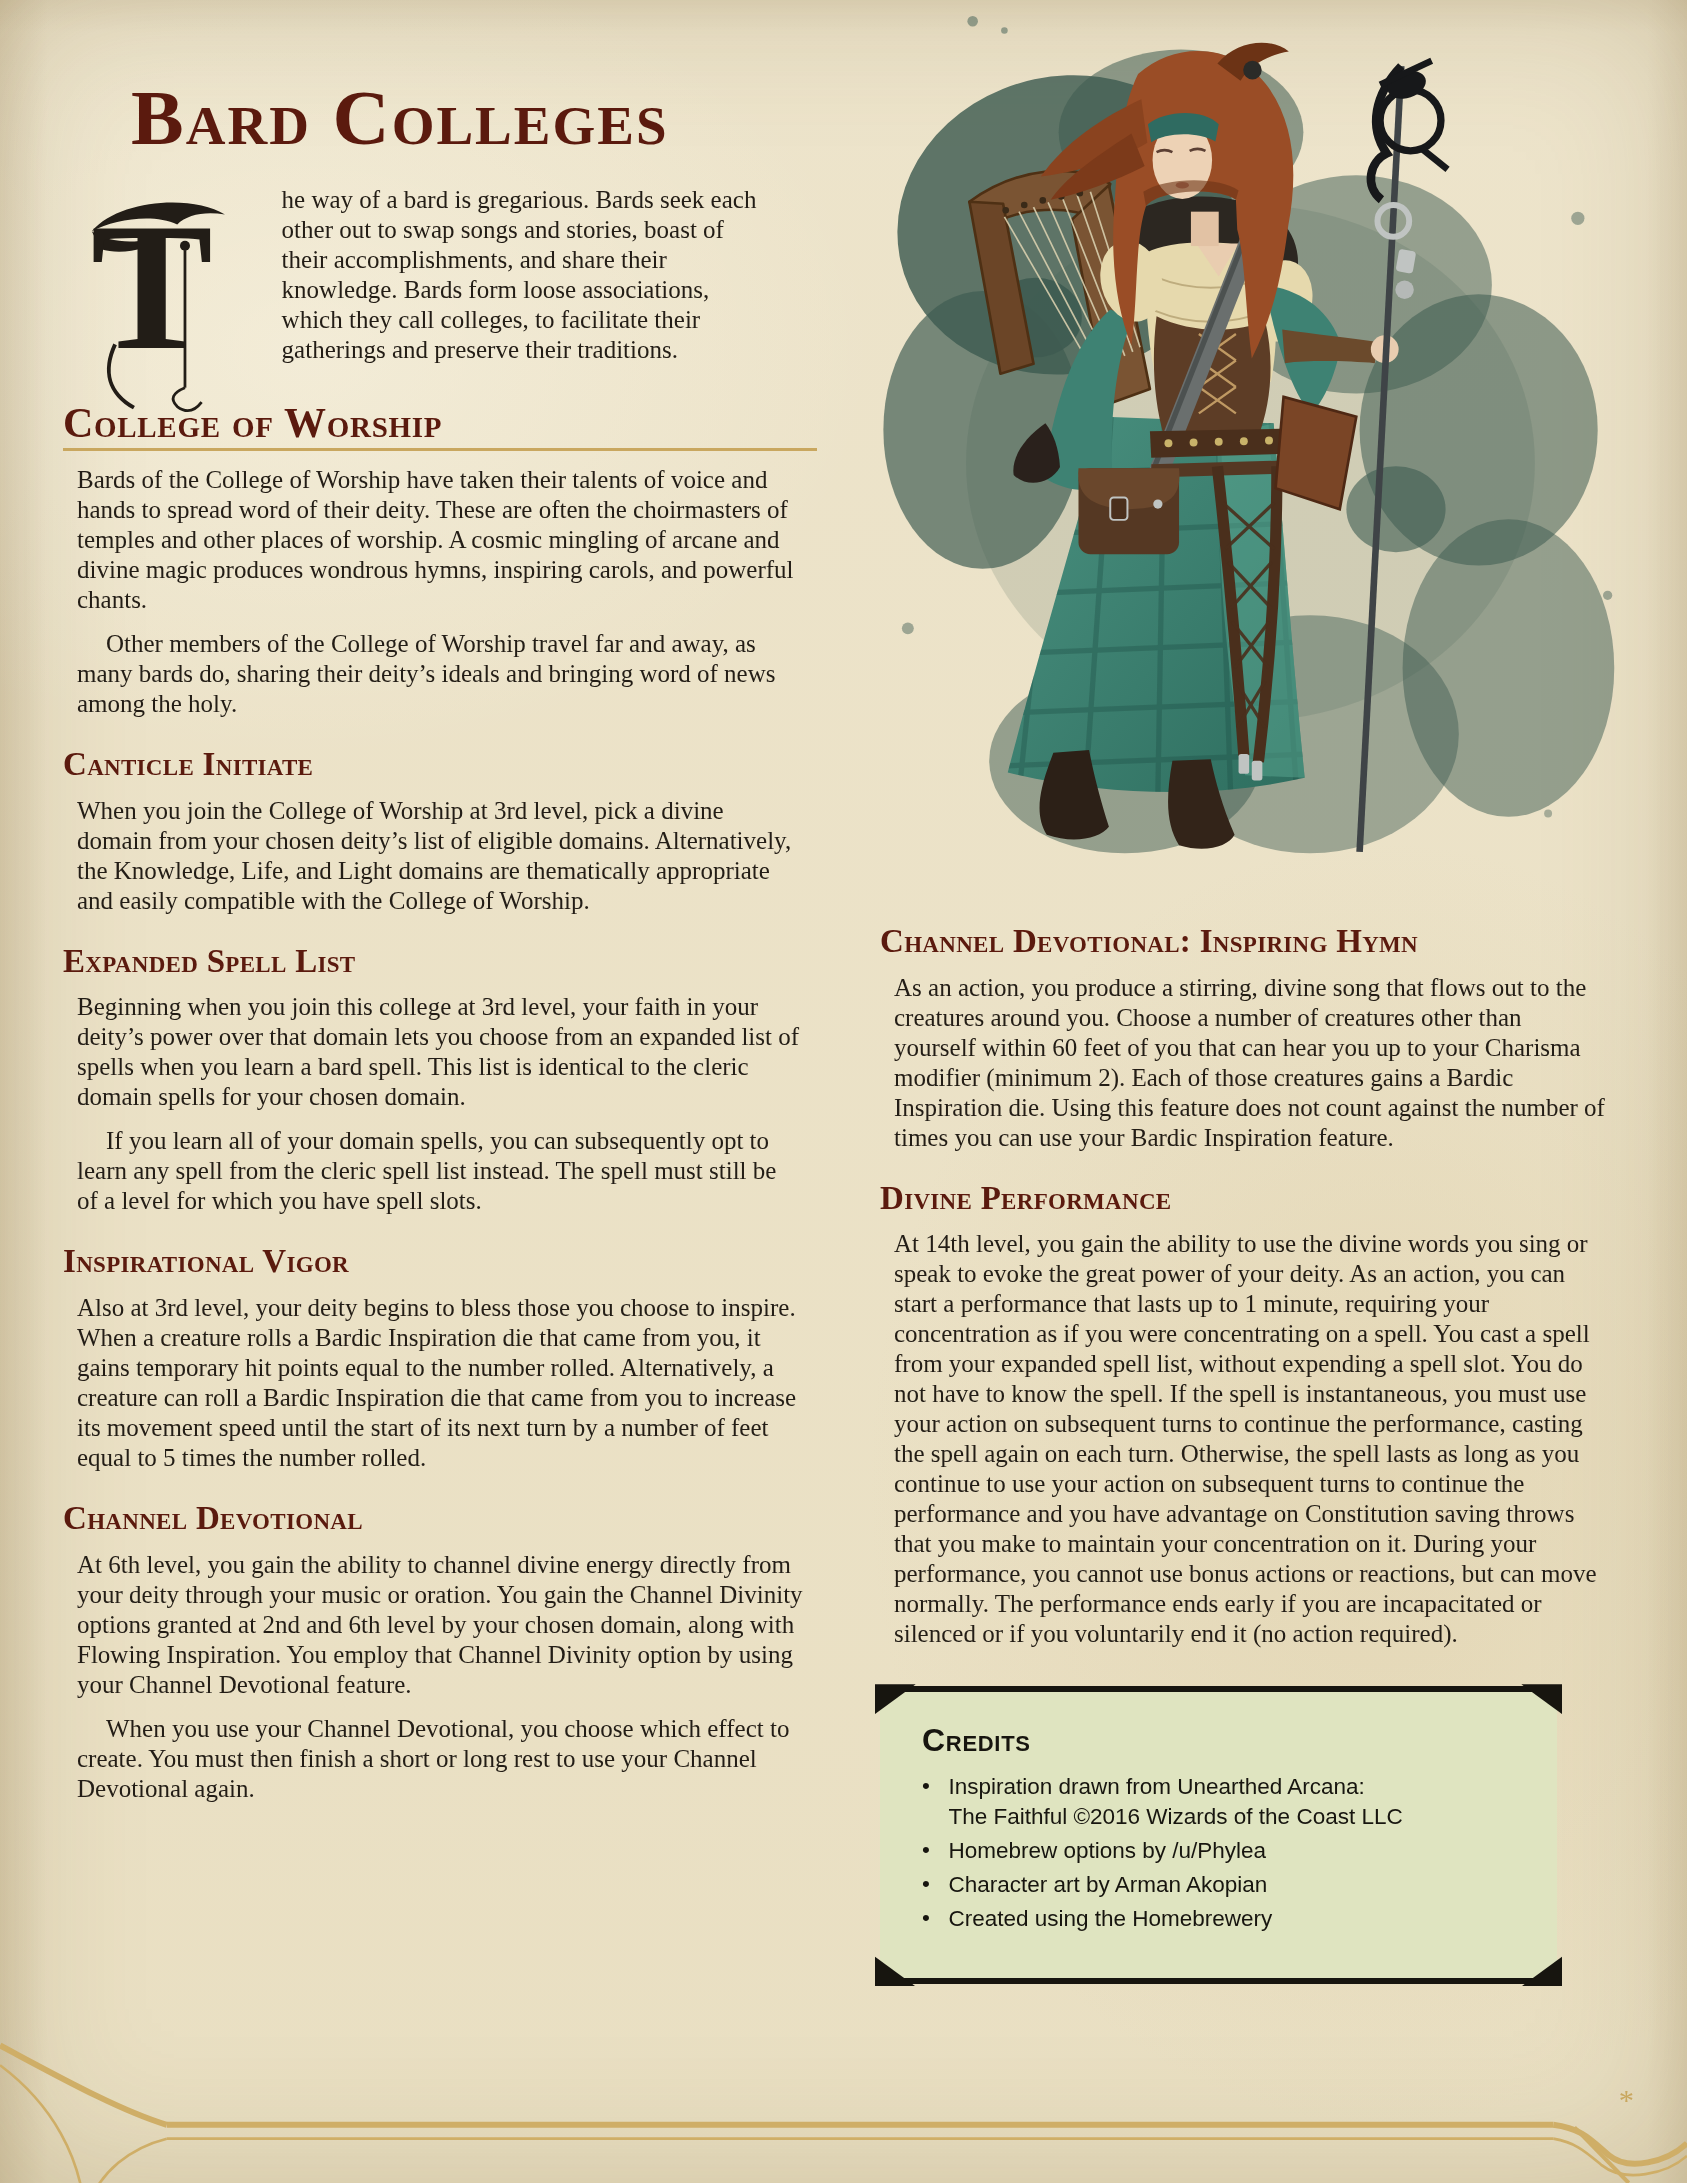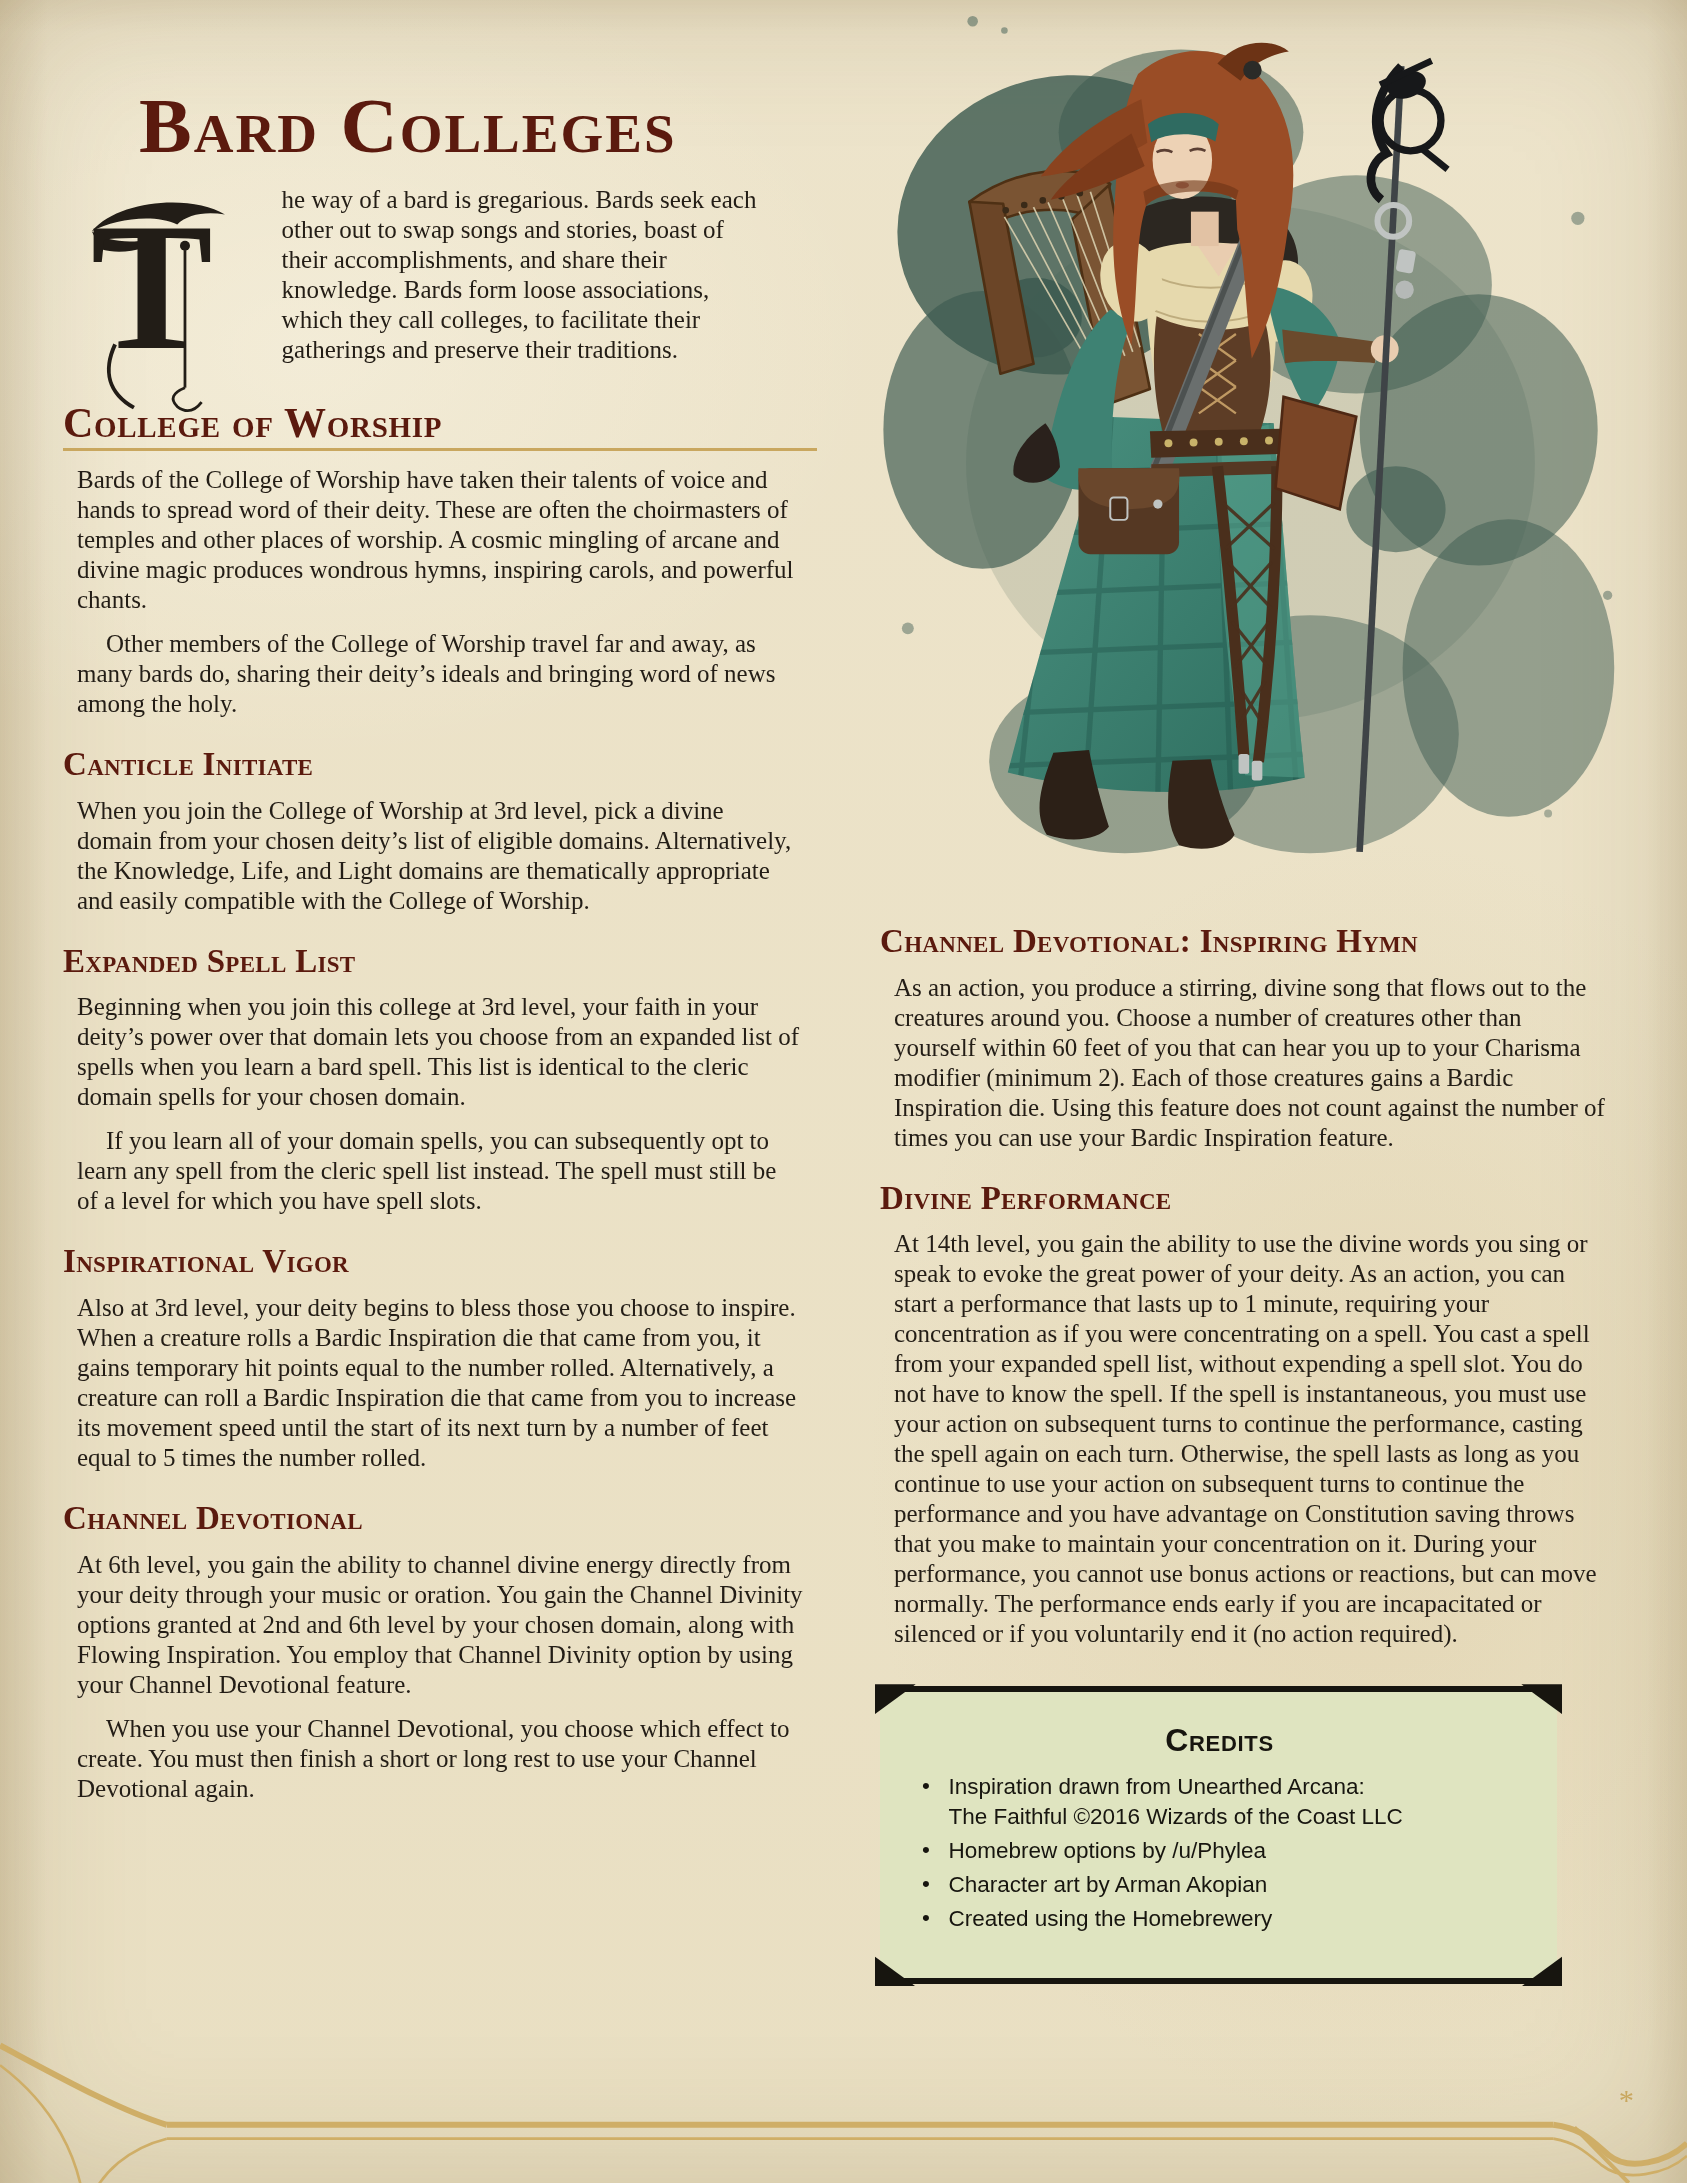--- a/index.html
+++ b/index.html
@@ -9,37 +9,37 @@
     background:
       radial-gradient(926px 662px at 18% 16%, rgba(255,252,240,.35), rgba(255,252,240,0) 62%),
       radial-gradient(794px 992px at 82% 68%, rgba(210,190,142,.28), rgba(210,190,142,0) 65%),
       linear-gradient(90deg, rgba(130,100,52,.14), rgba(130,100,52,0) 48px),
       linear-gradient(270deg, rgba(130,100,52,.10), rgba(130,100,52,0) 40px),
       linear-gradient(180deg, rgba(130,100,52,.08), rgba(130,100,52,0) 33px),
       linear-gradient(#EDE4CB,#E9DFC2);
     box-shadow:inset 0 0 146px rgba(110,85,35,.22);
   }
   
-  h1,h2,h3{font-variant:small-caps;color:#5B1A0E;font-weight:700;margin:8px;}
+  h1,h2,h3{font-variant:small-caps;color:#5B1A0E;font-weight:700;margin:0;}
   h1#page-title{position:absolute;left:131px;top:78px;font-size:79px;letter-spacing:2px;line-height:1;}
   h2{font-size:42px;letter-spacing:0.7px;border-bottom:3.3px solid #C9A75F;padding-bottom:3px;margin:0 0 10.6px 0;line-height:1.05;}
   h3{font-size:33px;letter-spacing:0.3px;margin:28px 0 6.6px 0;line-height:1.05;}
   p{font-size:25px;line-height:30px;margin:14px;}
   p.indent{text-indent:29px;}
   #intro{position:absolute;left:63px;top:171px;width:713px;font-size:25px;line-height:31px;}
   #drop-cap{float:left;width:204px;height:233px;margin:6.6px 14.6px 0 0;overflow:visible;}
   #left-col{position:absolute;left:63px;top:401px;width:754px;}
   #left-col h2:first-child{margin-top:0;}
   #right-col{position:absolute;left:880px;top:924px;width:742px;}
   #right-col [data-mount] > h3:first-child{margin-top:0;}
   
   #credits{position:relative;margin-top:37px;width:595px;background:#DFE4C0;
     border-top:6.6px solid #17150F;border-bottom:6.6px solid #17150F;
     padding:30px 40px 40px 42px;font-family:"Liberation Sans",sans-serif;color:#17150F;}
-  #credits h4{font-size:32px;font-variant:small-caps;letter-spacing:0.7px;margin:0 0 13.2px 0;font-weight:700;text-align:center;}
+  #credits h4{font-size:32px;font-variant:small-caps;letter-spacing:0.7px;margin:0 0 13.2px 0;font-weight:700;}
   #credits ul{list-style:none;margin:0;padding:0;}
   .credit-item{display:flex;gap:18.5px;font-size:22.5px;line-height:30px;margin:0 0 4px 0;}
   .credit-item > span[data-bind]{white-space:pre-line;}
   .credit-bullet{flex:0 0 auto;transform:translateY(-1.3px);}
   .corner{position:absolute;width:41px;height:30px;background:#17150F;}
   .corner.tl{top:-8px;left:-5.3px;clip-path:polygon(0 0,100% 0,0 100%);}
   .corner.tr{top:-8px;right:-5.3px;clip-path:polygon(0 0,100% 0,100% 100%);}
   .corner.bl{bottom:-8px;left:-5.3px;clip-path:polygon(0 0,0 100%,100% 100%);}
   .corner.br{bottom:-8px;right:-5.3px;clip-path:polygon(100% 0,100% 100%,0 100%);}
   

